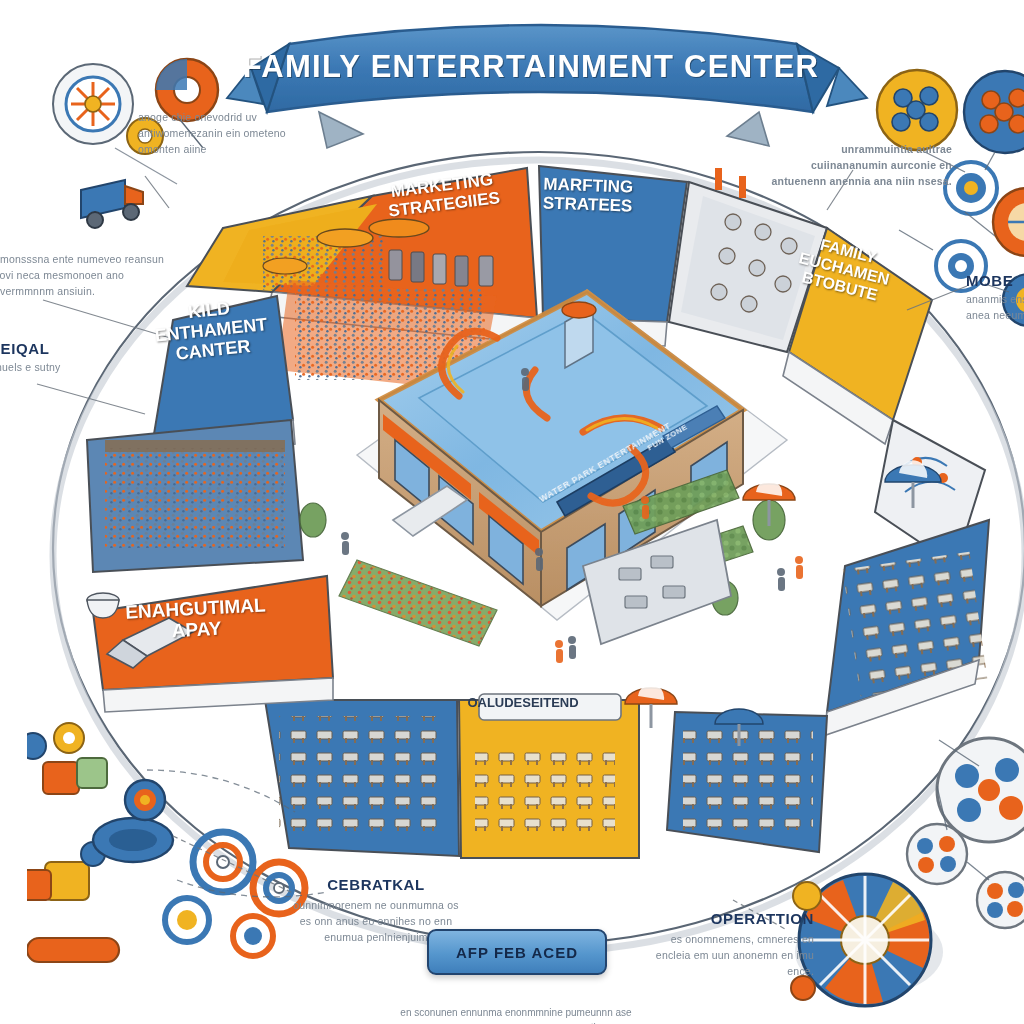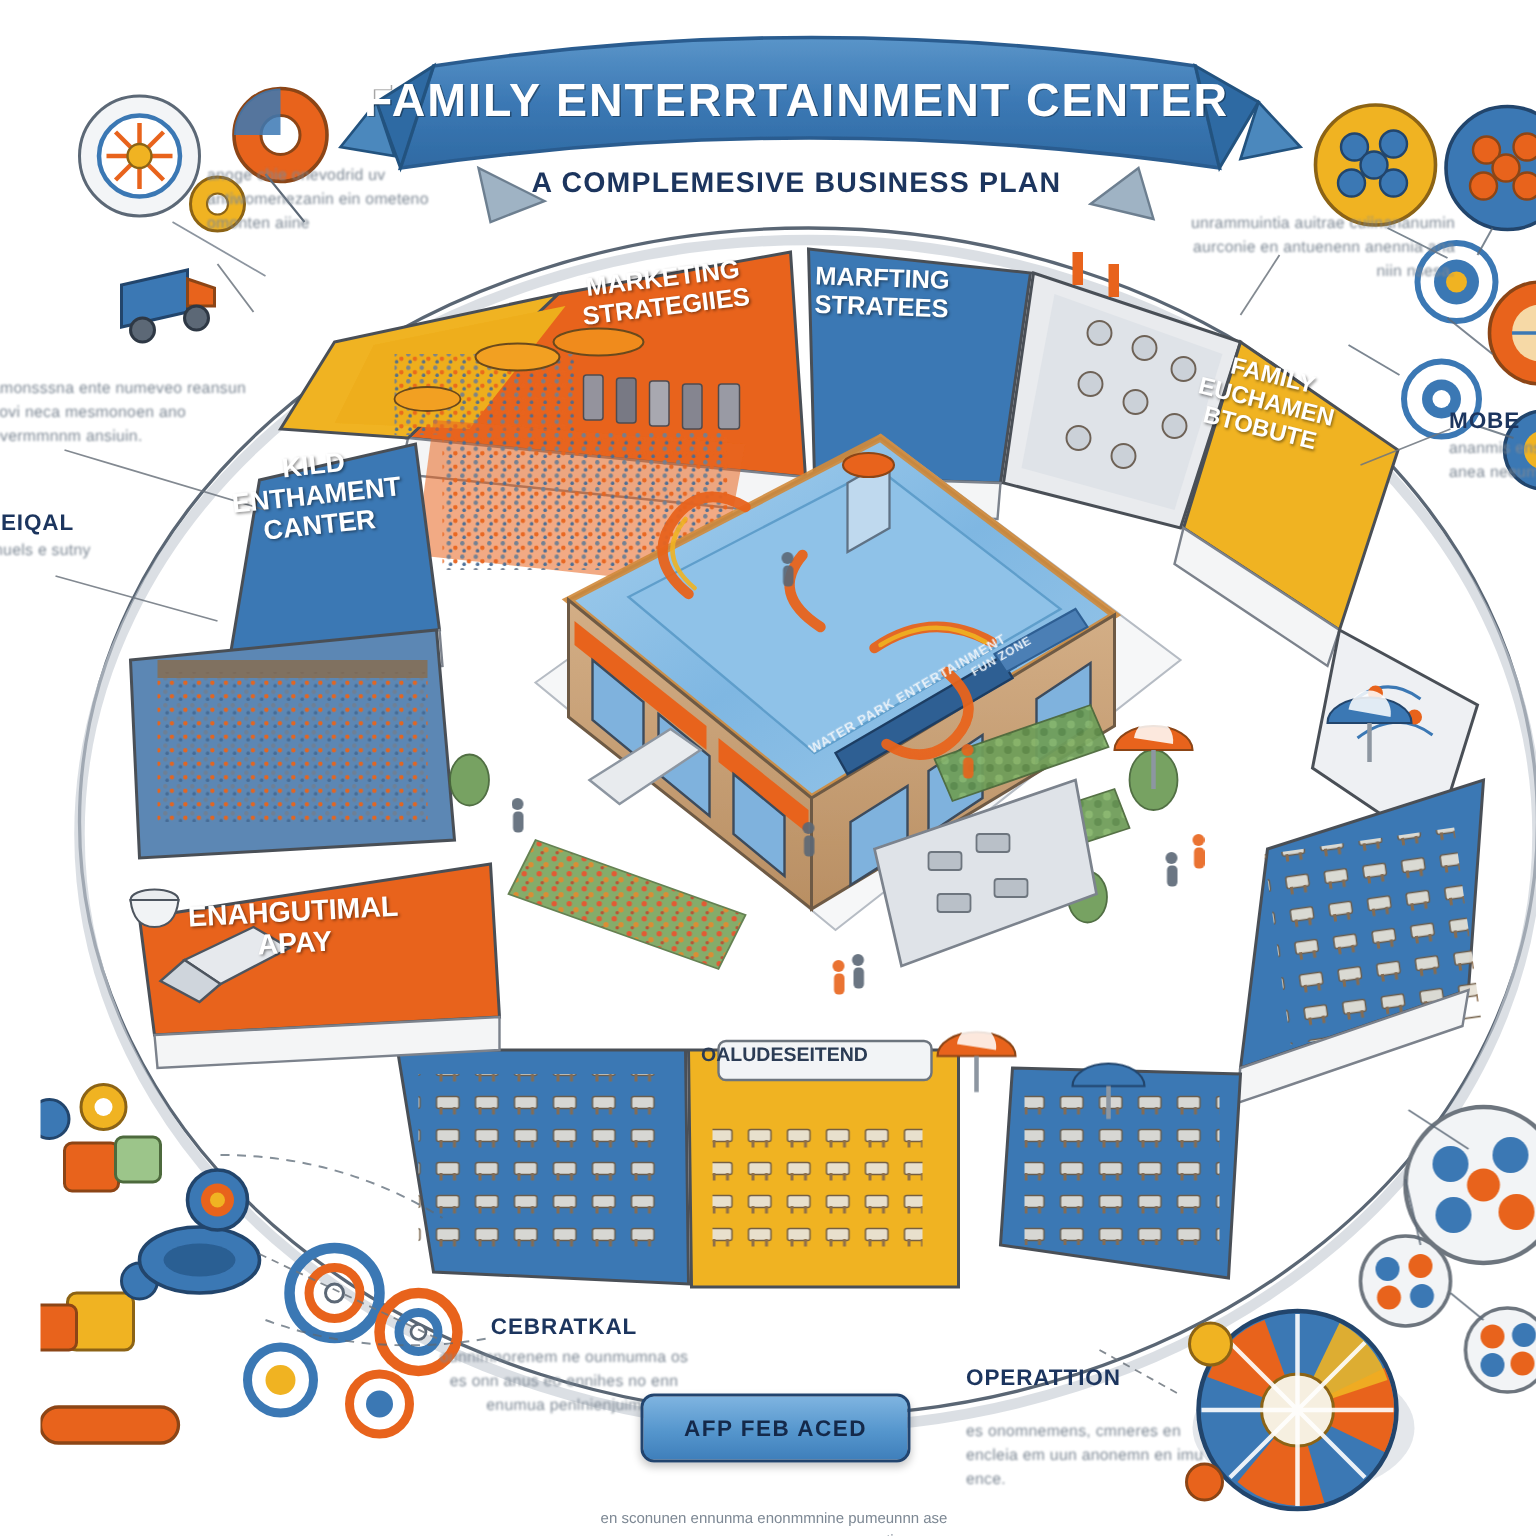--- a/index.html
+++ b/index.html
@@ -574,21 +574,20 @@
       <path d="M770,44 L812,68 L786,112 Z" fill="#2f6aa3" stroke="#24527f" stroke-width="2"></path>
       <path d="M224,68 L200,98 L236,104 Z" fill="#4c88bd" stroke="#24527f" stroke-width="1.8"></path>
       <path d="M812,68 L840,98 L800,106 Z" fill="#4c88bd" stroke="#24527f" stroke-width="1.8"></path>
       <path d="M292,112 L300,148 L336,134 Z" fill="#9fb3c4" stroke="#6d7f90" stroke-width="1.6"></path>
       <path d="M732,112 L742,146 L700,136 Z" fill="#9fb3c4" stroke="#6d7f90" stroke-width="1.6"></path>
     </g>
   </svg>
 
   <div class="abs banner-wrap">
     <div class="banner-title">FAMILY ENTERRTAINMENT CENTER</div>
-    <div class="banner-sub">A COMPLEMESIVE BUSINESS PLAN</div>
   </div>
 
   <div class="abs wlabel" style="left:368px;top:176px;width:150px;font-size:17px;transform:rotate(-7deg);">MARKETING
 STRATEGIIES</div>
 
   <div class="abs wlabel" style="left:518px;top:176px;width:140px;font-size:17px;transform:rotate(2deg);">MARFTING
 STRATEES</div>
 
   <div class="abs wlabel" style="left:136px;top:300px;width:150px;font-size:18px;transform:rotate(-6deg);">KILD
 ENTHAMENT
@@ -618,21 +617,21 @@
 neca mesmonoen ano
 evermmnnm ansiuin.</div>
   </div>
 
   <div class="abs" style="left:-10px;top:340px;width:120px;">
     <div class="callout-title">EEIQAL</div>
     <div class="callout-body" style="margin-top:3px;">anuels e
 sutny</div>
   </div>
 
-  <div class="abs" style="left:780px;top:142px;width:190px;text-align:right;">
+  <div class="abs" style="left:762px;top:142px;width:190px;text-align:right;font-weight:bold;">
     <div class="callout-body">unrammuintia auitrae
 cuiinananumin aurconie
 en antuenenn anennia
 ana niin nsesa.</div>
   </div>
 
   <div class="abs" style="left:966px;top:272px;width:110px;">
     <div class="callout-title">MOBE</div>
     <div class="callout-body" style="margin-top:3px;">ananmis ensn
 nuruale anea
@@ -640,23 +639,23 @@
   </div>
 
   <div class="abs" style="left:286px;top:876px;width:180px;text-align:center;">
     <div class="callout-title">CEBRATKAL</div>
     <div class="callout-body" style="margin-top:5px;">ounnimnorenem ne
 ounmumna os es onn
 anus eo ennihes no enn
 enumua penlnienjuim</div>
   </div>
 
-  <div class="abs" style="left:644px;top:910px;width:170px;">
+  <div class="abs" style="left:644px;top:910px;width:170px;text-align:right;">
     <div class="callout-title">OPERATTION</div>
-    <div class="callout-body" style="margin-top:20px;">es onomnemens,
+    <div class="callout-body" style="margin-top:5px;">es onomnemens,
 cmneres en encleia
 em uun anonemn
 en imu ence.</div>
   </div>
 
   <div class="abs cta">
     <span>AFP FEB ACED</span>
   </div>
   <div class="abs cta-sub">en sconunen ennunma enonmmnine
 pumeunnn ase eznnea anue sue-

